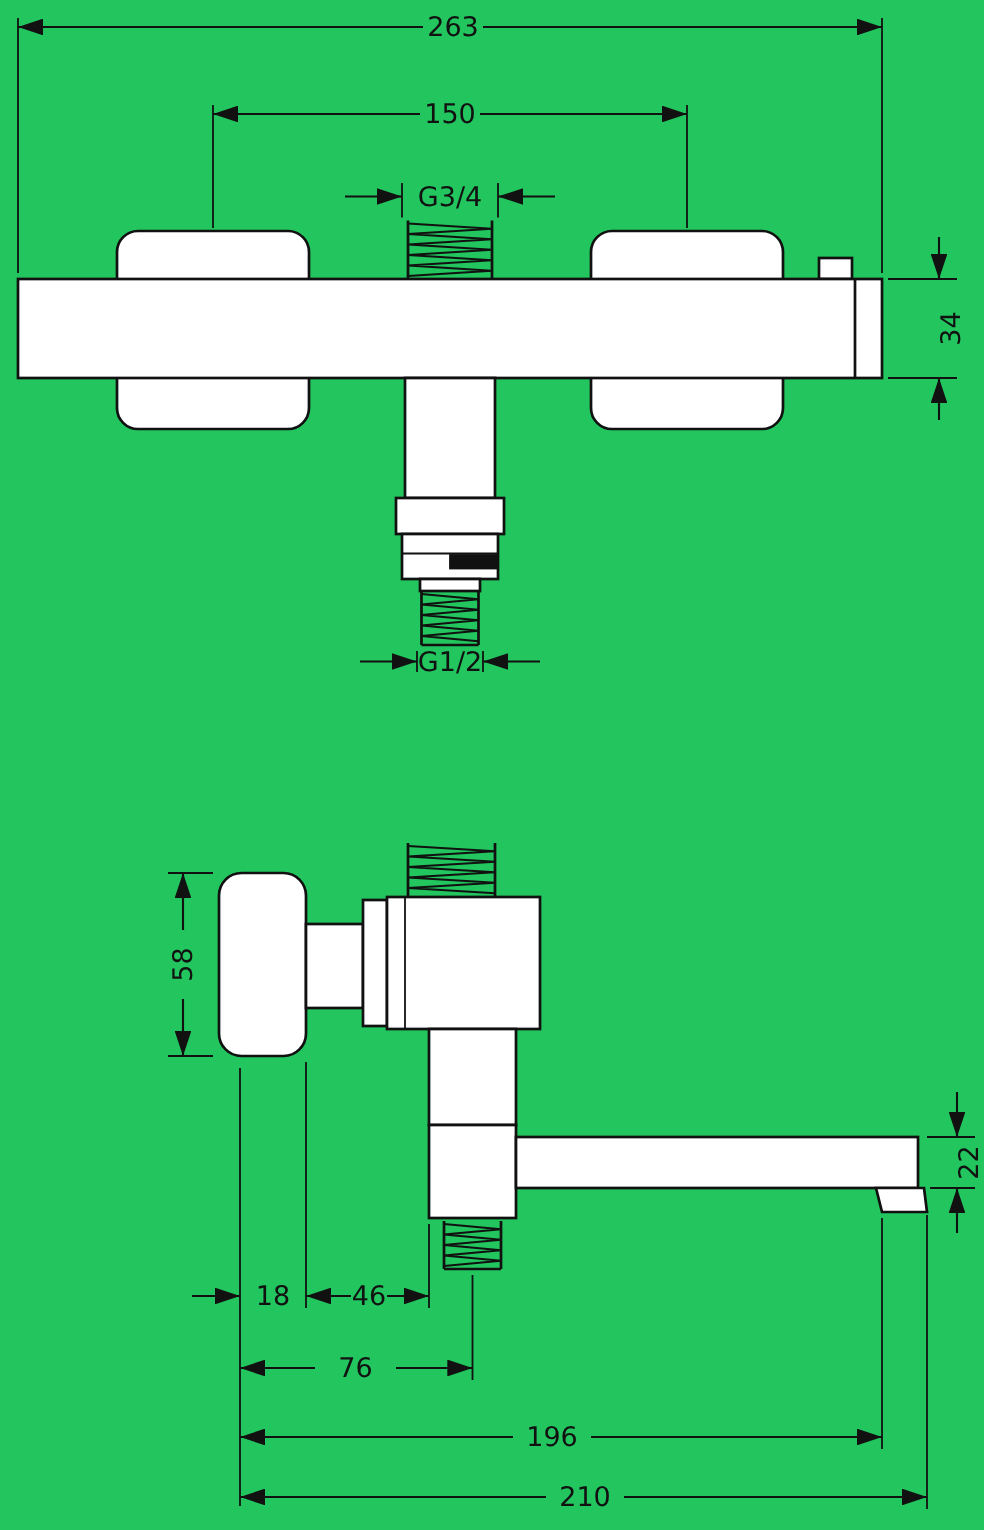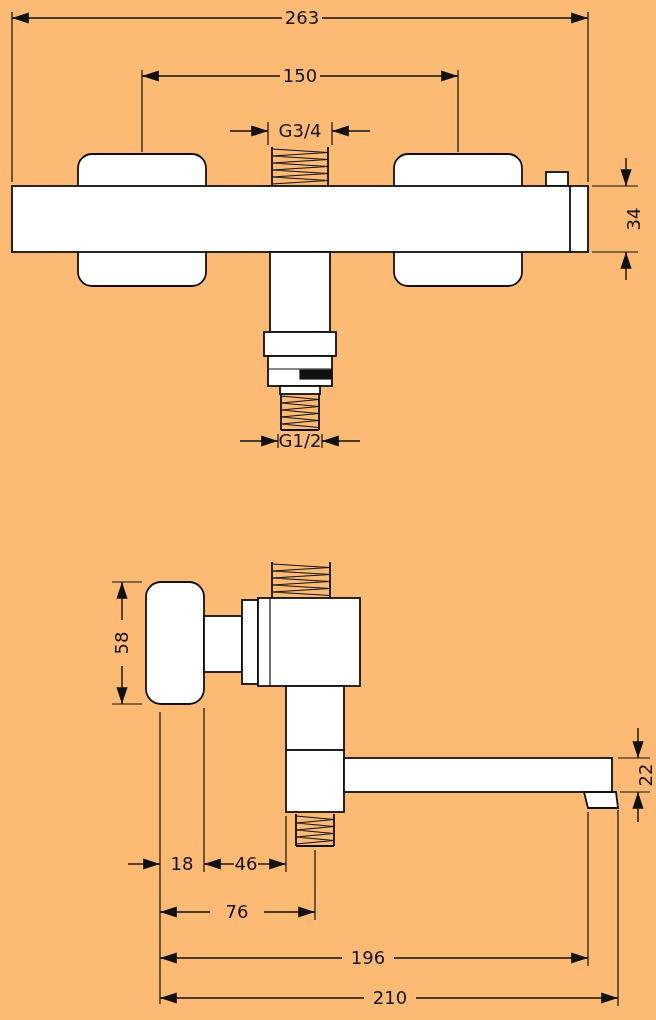--- a/index.html
+++ b/index.html
@@ -1,19 +1,19 @@
 <!DOCTYPE html>
 <html><head>
 <meta charset="utf-8">
 <style>
   html,body{margin:0;padding:0;background:#ffffff;}
   .canvas{
     position:relative;
     width:656px;height:1020px;
-    background:#fdba74;
+    background:#22c55e;
     font-family:"DejaVu Sans", sans-serif;
   }
   svg{display:block;}
   text{
     font-family:"DejaVu Sans", sans-serif;
     font-size:18px;
     fill:#111111;
   }
   .obj{stroke:#111111;stroke-width:1.8;fill:none;}
   .objf{stroke:#111111;stroke-width:1.8;fill:#ffffff;}

